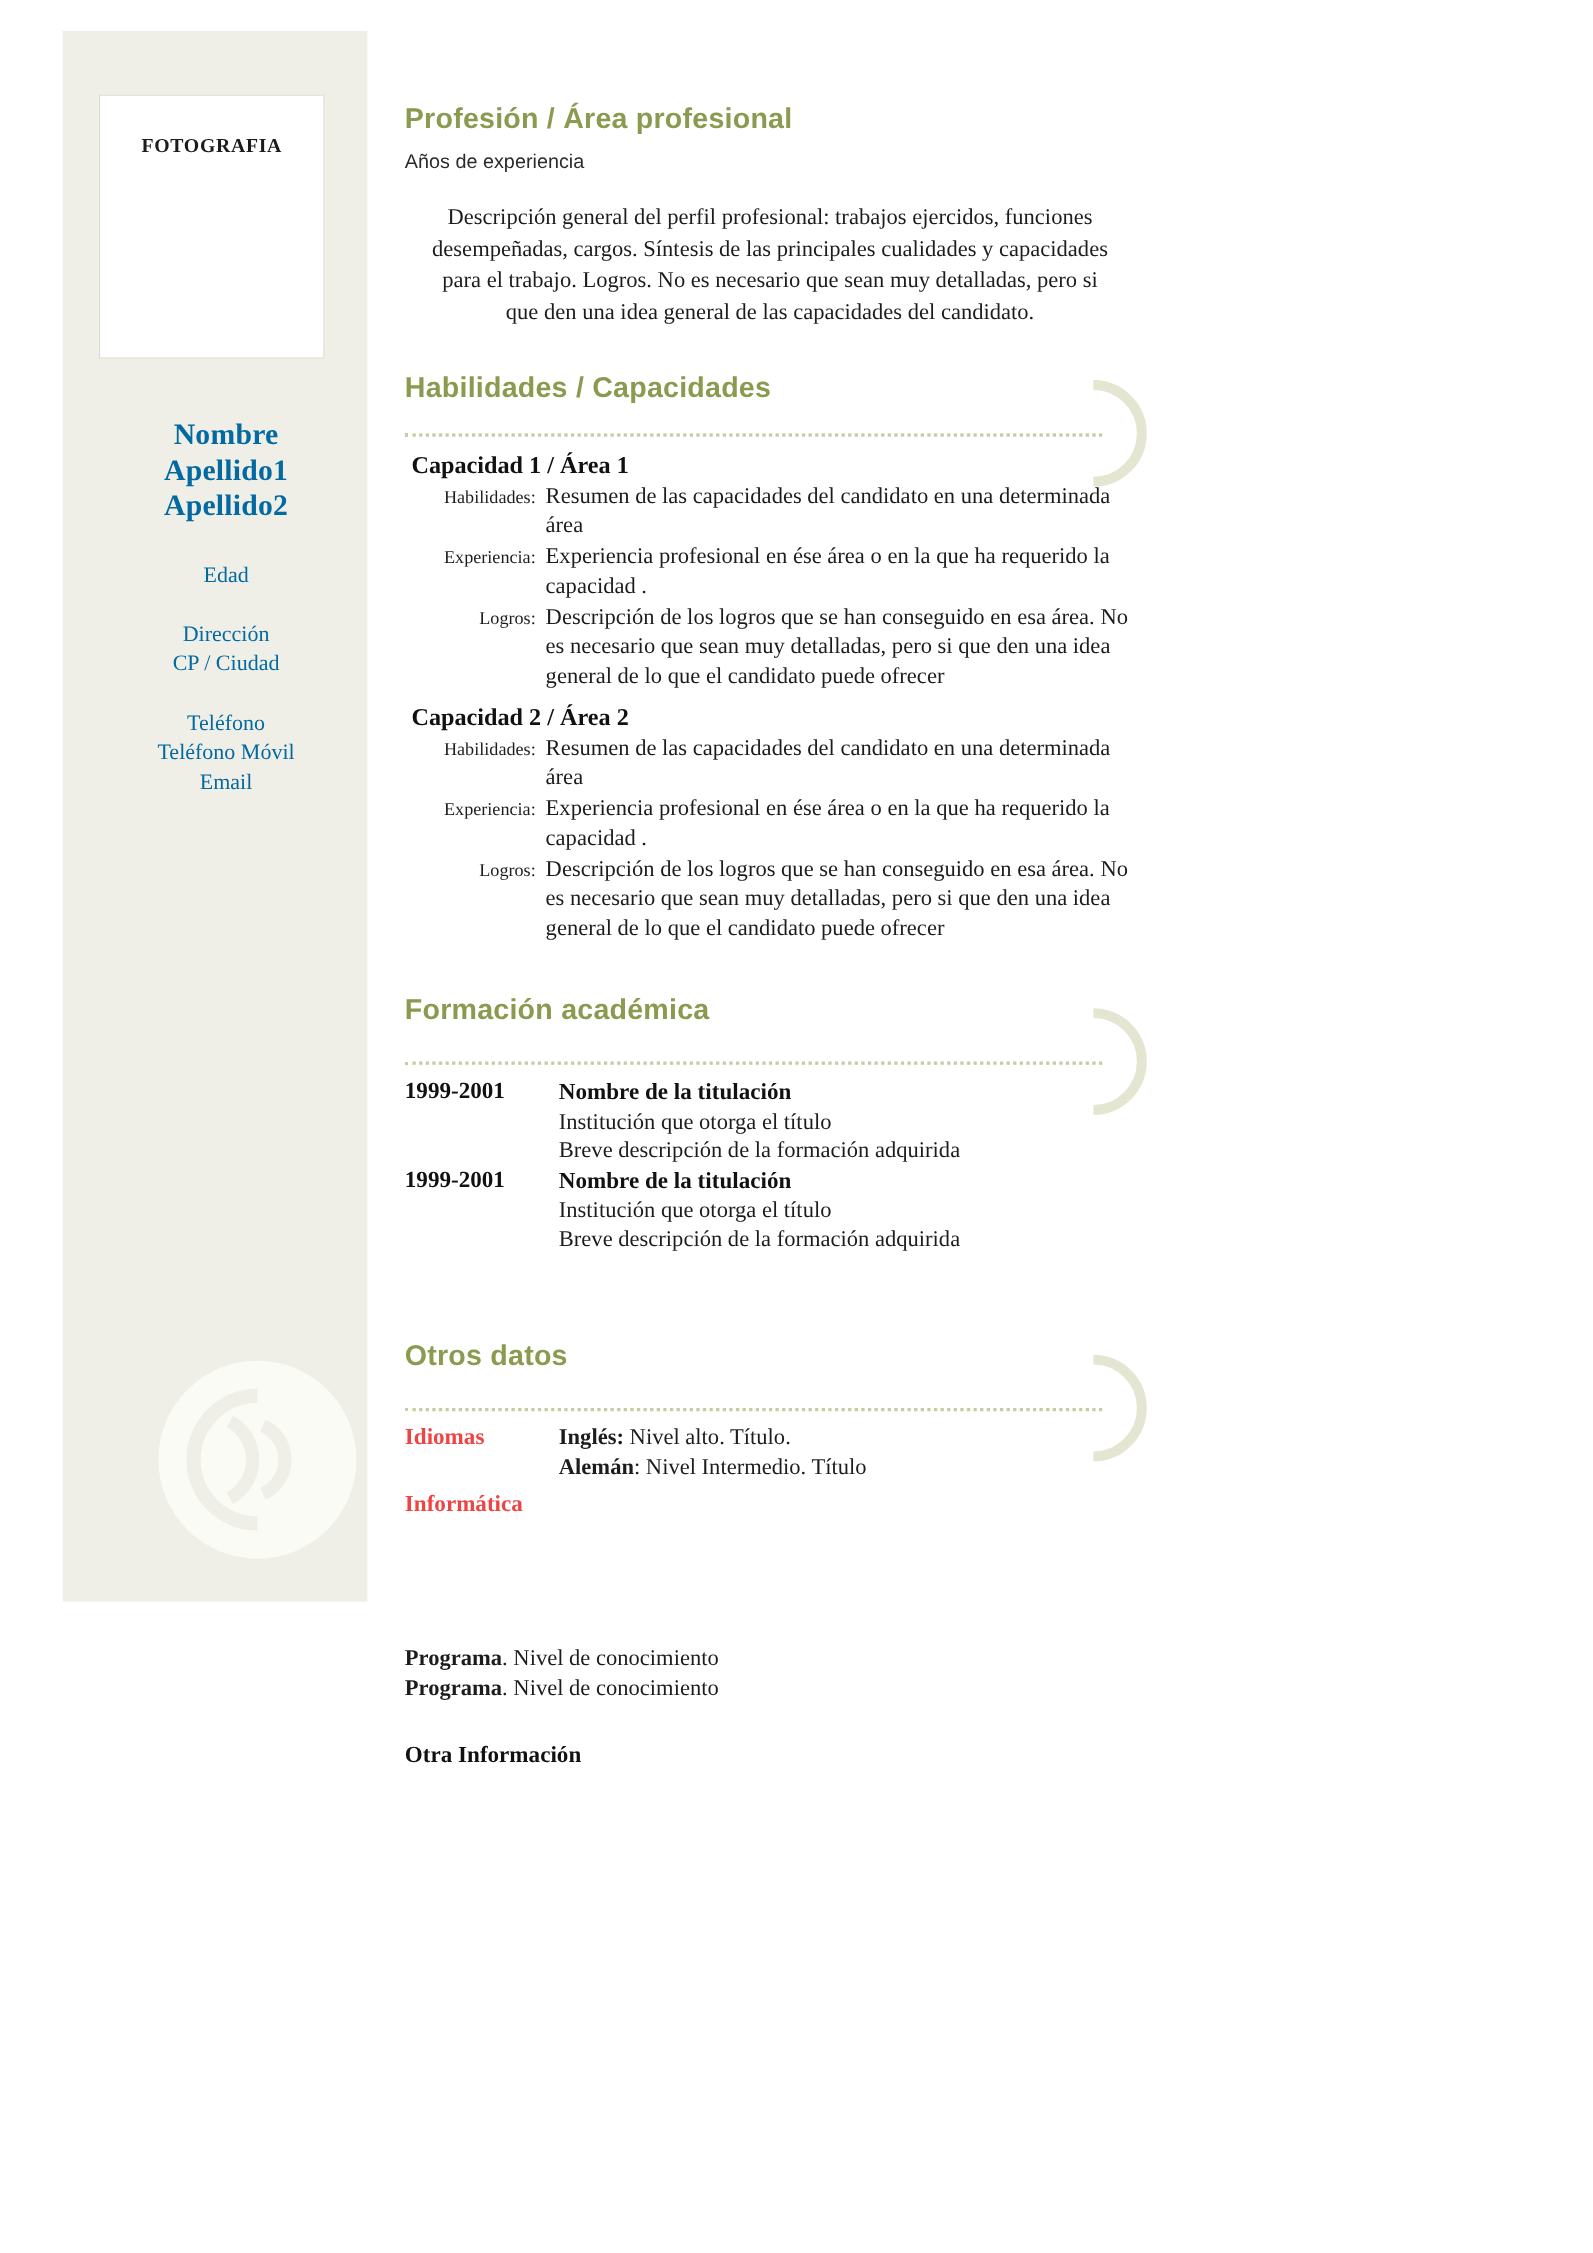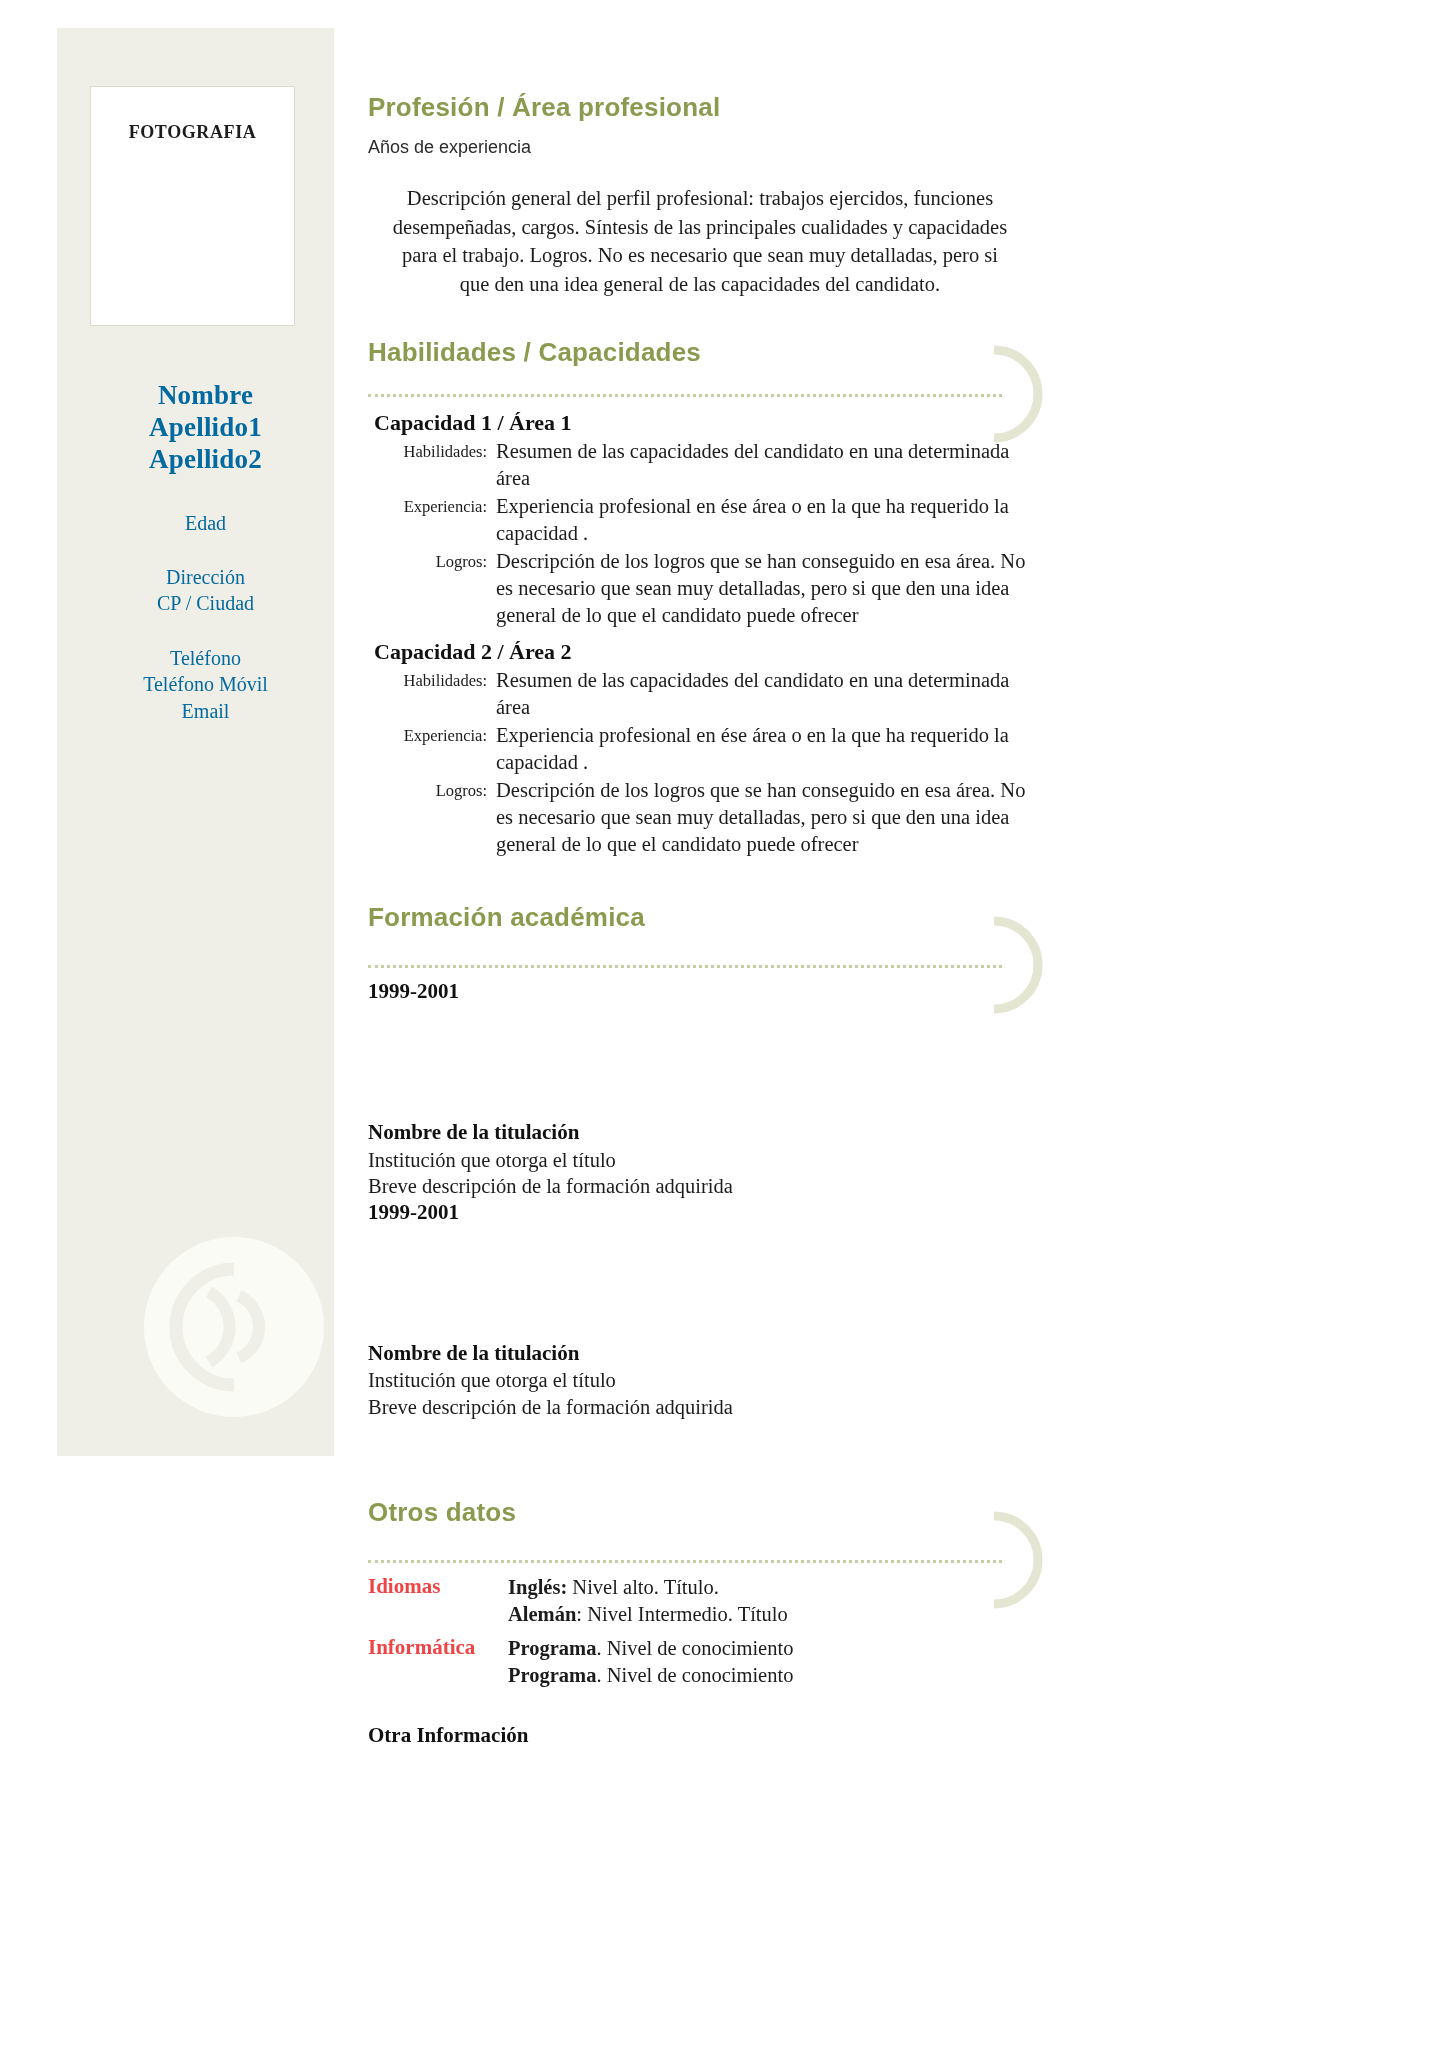--- a/index.html
+++ b/index.html
@@ -148,21 +148,21 @@
   }
   .row .val {
     flex:1;
     font-family:"Liberation Serif", serif;
     font-size:20.5px;
     line-height:1.32;
     color:#1c1c1c;
   }
 
   
-  .edu-row { display:flex; align-items:flex-start;flex-direction:column; }
+  .edu-row { display:flex; align-items:flex-start; }
   .edu-row .years {
     width:140px;
     flex:0 0 140px;
     font-family:"Liberation Serif", serif;
     font-weight:bold;
     font-size:21px;
     color:#111;
     padding-right:10px;
     box-sizing:border-box;
   }
@@ -345,21 +345,21 @@
         <div class="od-body">
           <div class="od-line">
             <b>Inglés:</b><span> Nivel alto. Título.</span>
           </div>
           <div class="od-line">
             <b>Alemán</b><span>: Nivel Intermedio.  Título</span>
           </div>
         </div>
       </div>
 
-      <div class="od-row" style="">
+      <div class="od-row" style="flex-direction:column;">
         <div class="od-lbl">Informática</div>
         <div class="od-body">
           <div class="od-line">
             <b>Programa</b><span>. Nivel de conocimiento</span>
           </div>
           <div class="od-line">
             <b>Programa</b><span>. Nivel de conocimiento</span>
           </div>
         </div>
       </div>

